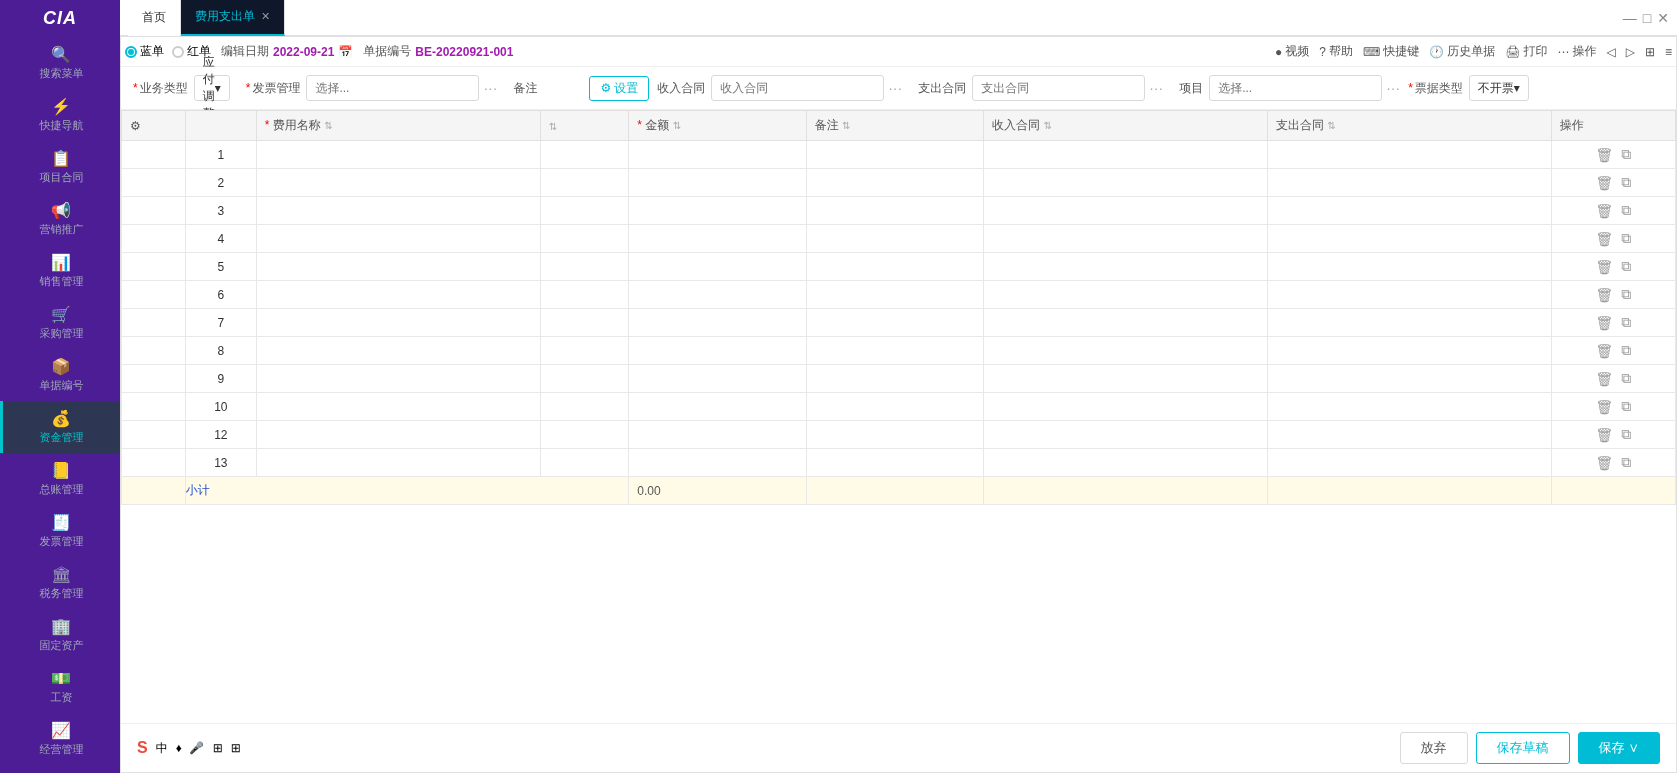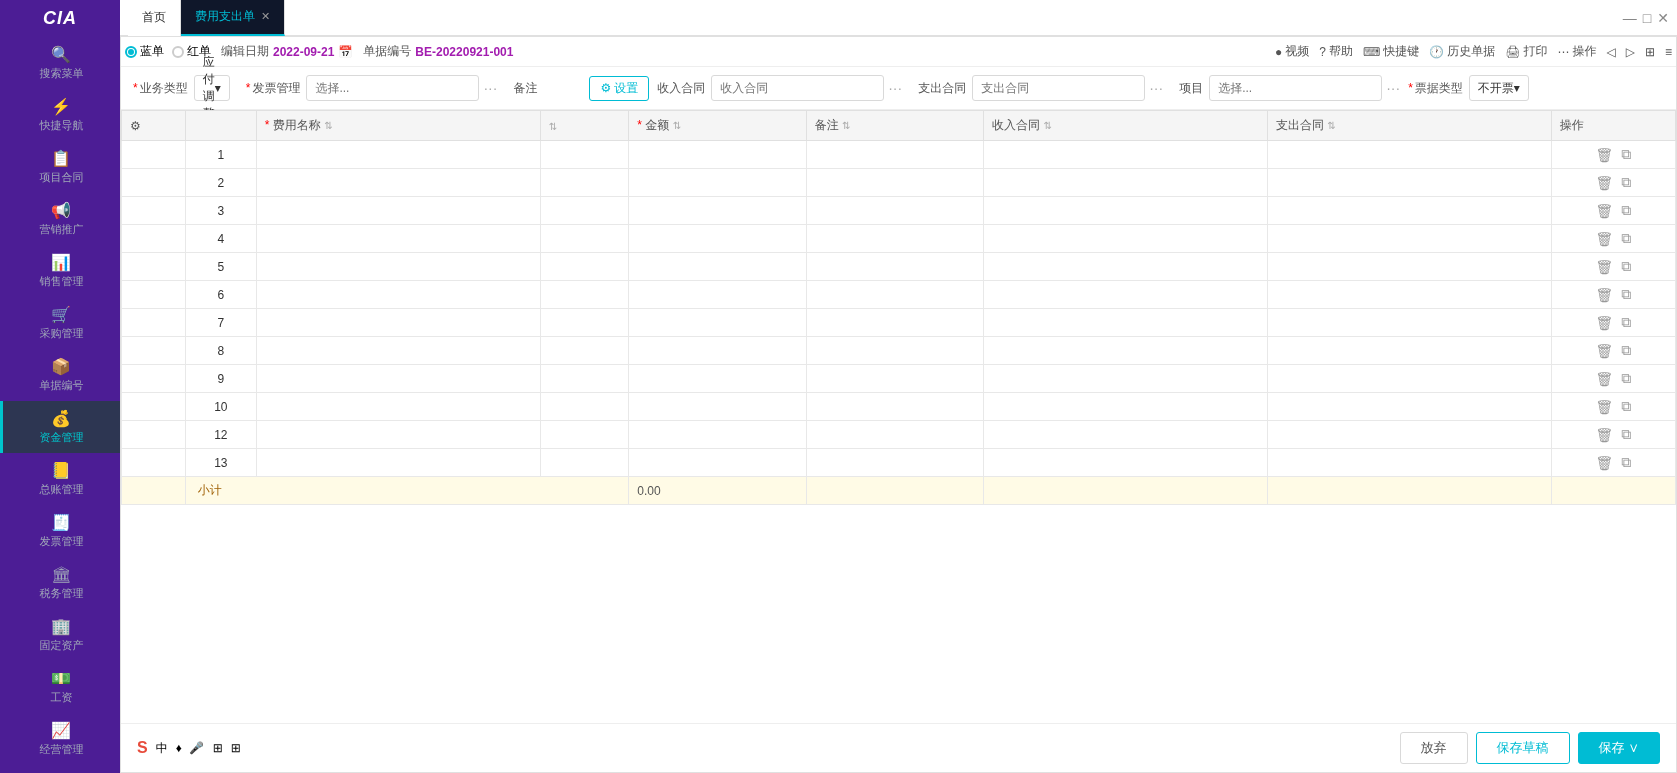--- a/index.html
+++ b/index.html
@@ -664,21 +664,21 @@
       <td></td>
       <td>
         <div class="ops-cell">
           <span>🗑</span>
           <span>⧉</span>
         </div>
       </td>
     </tr>
             <tr class="subtotal-row">
     <td></td>
-    <td colspan="3" style="text-align:left;color:#a16207;padding-left:12px;">小计</td>
+    <td colspan="3" style="text-align:left;color:#1d4ed8;padding-left:0;">小计</td>
     <td class="subtotal-val">0.00</td>
     <td></td>
     <td></td>
     <td></td>
     <td></td>
   </tr>
           </tbody>
       </table>
     </div>
 

